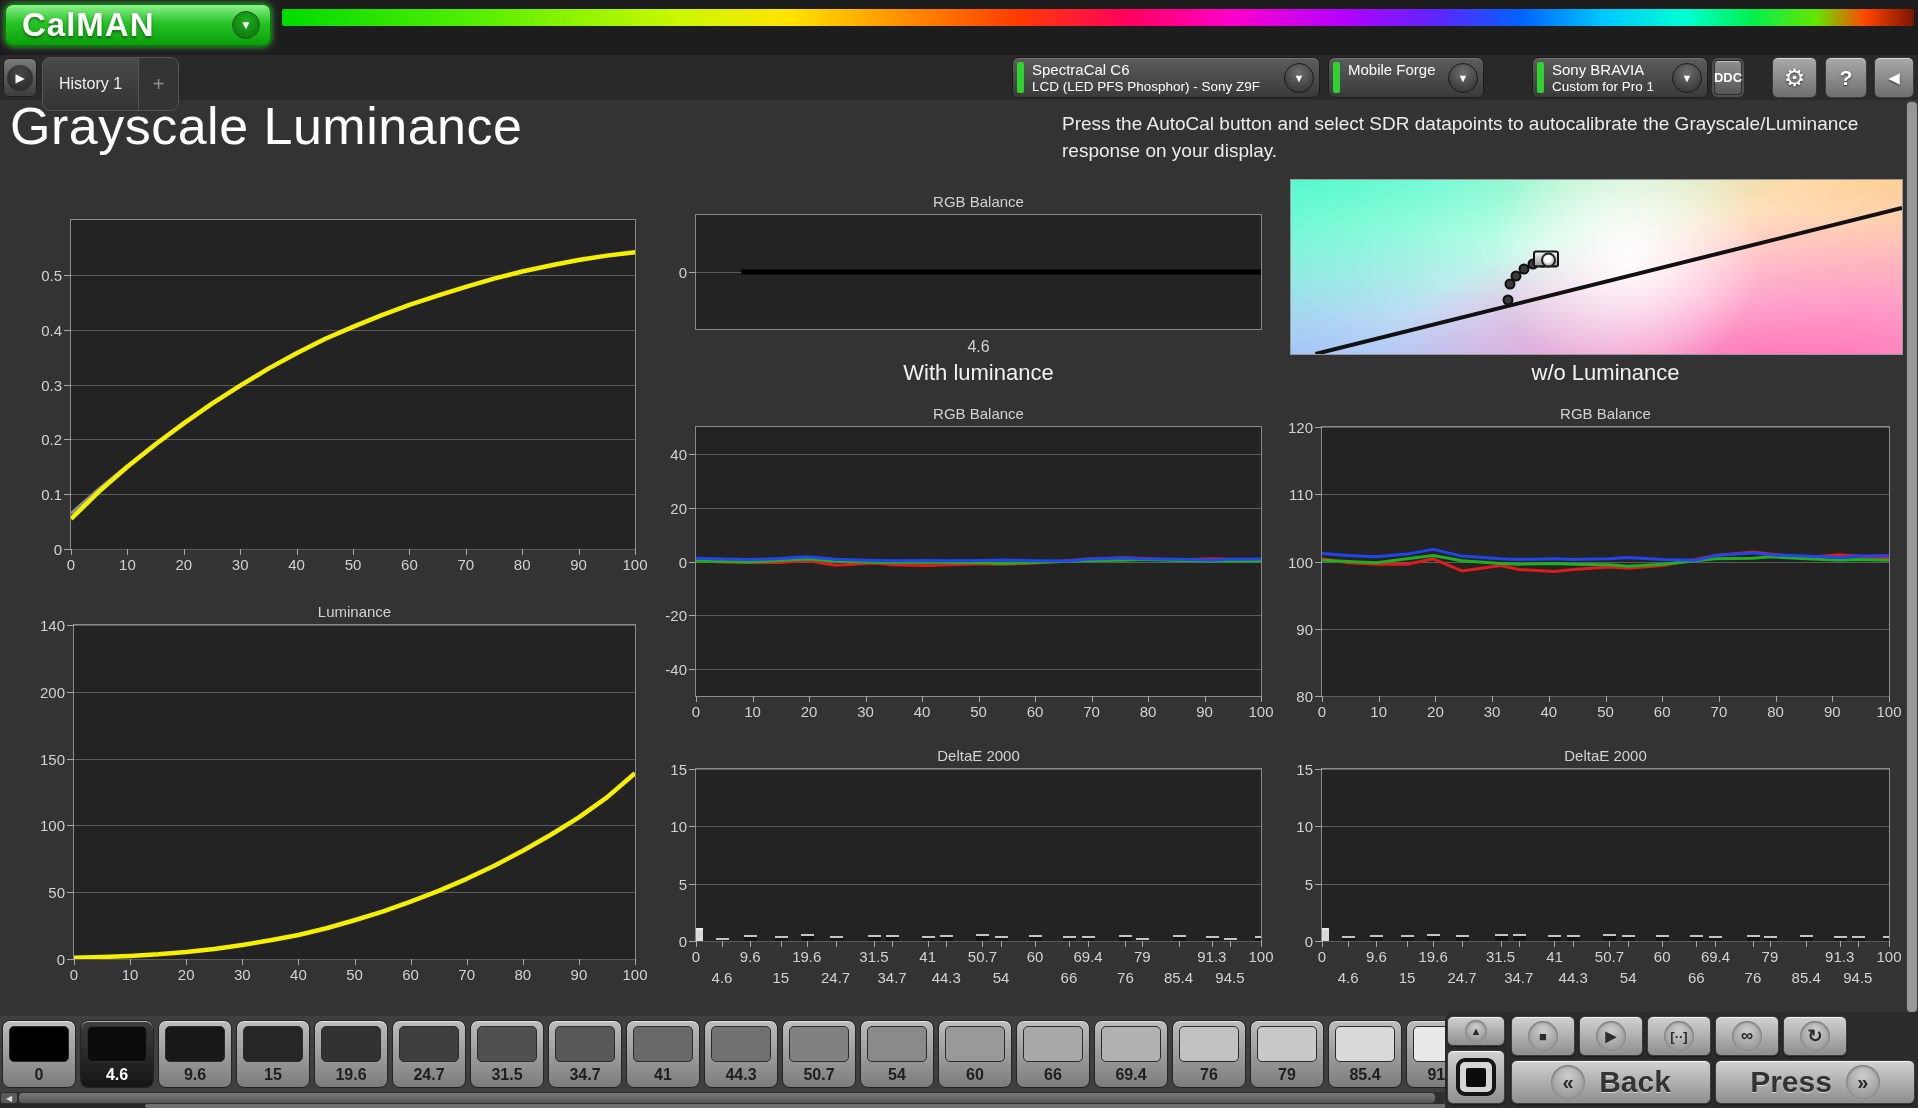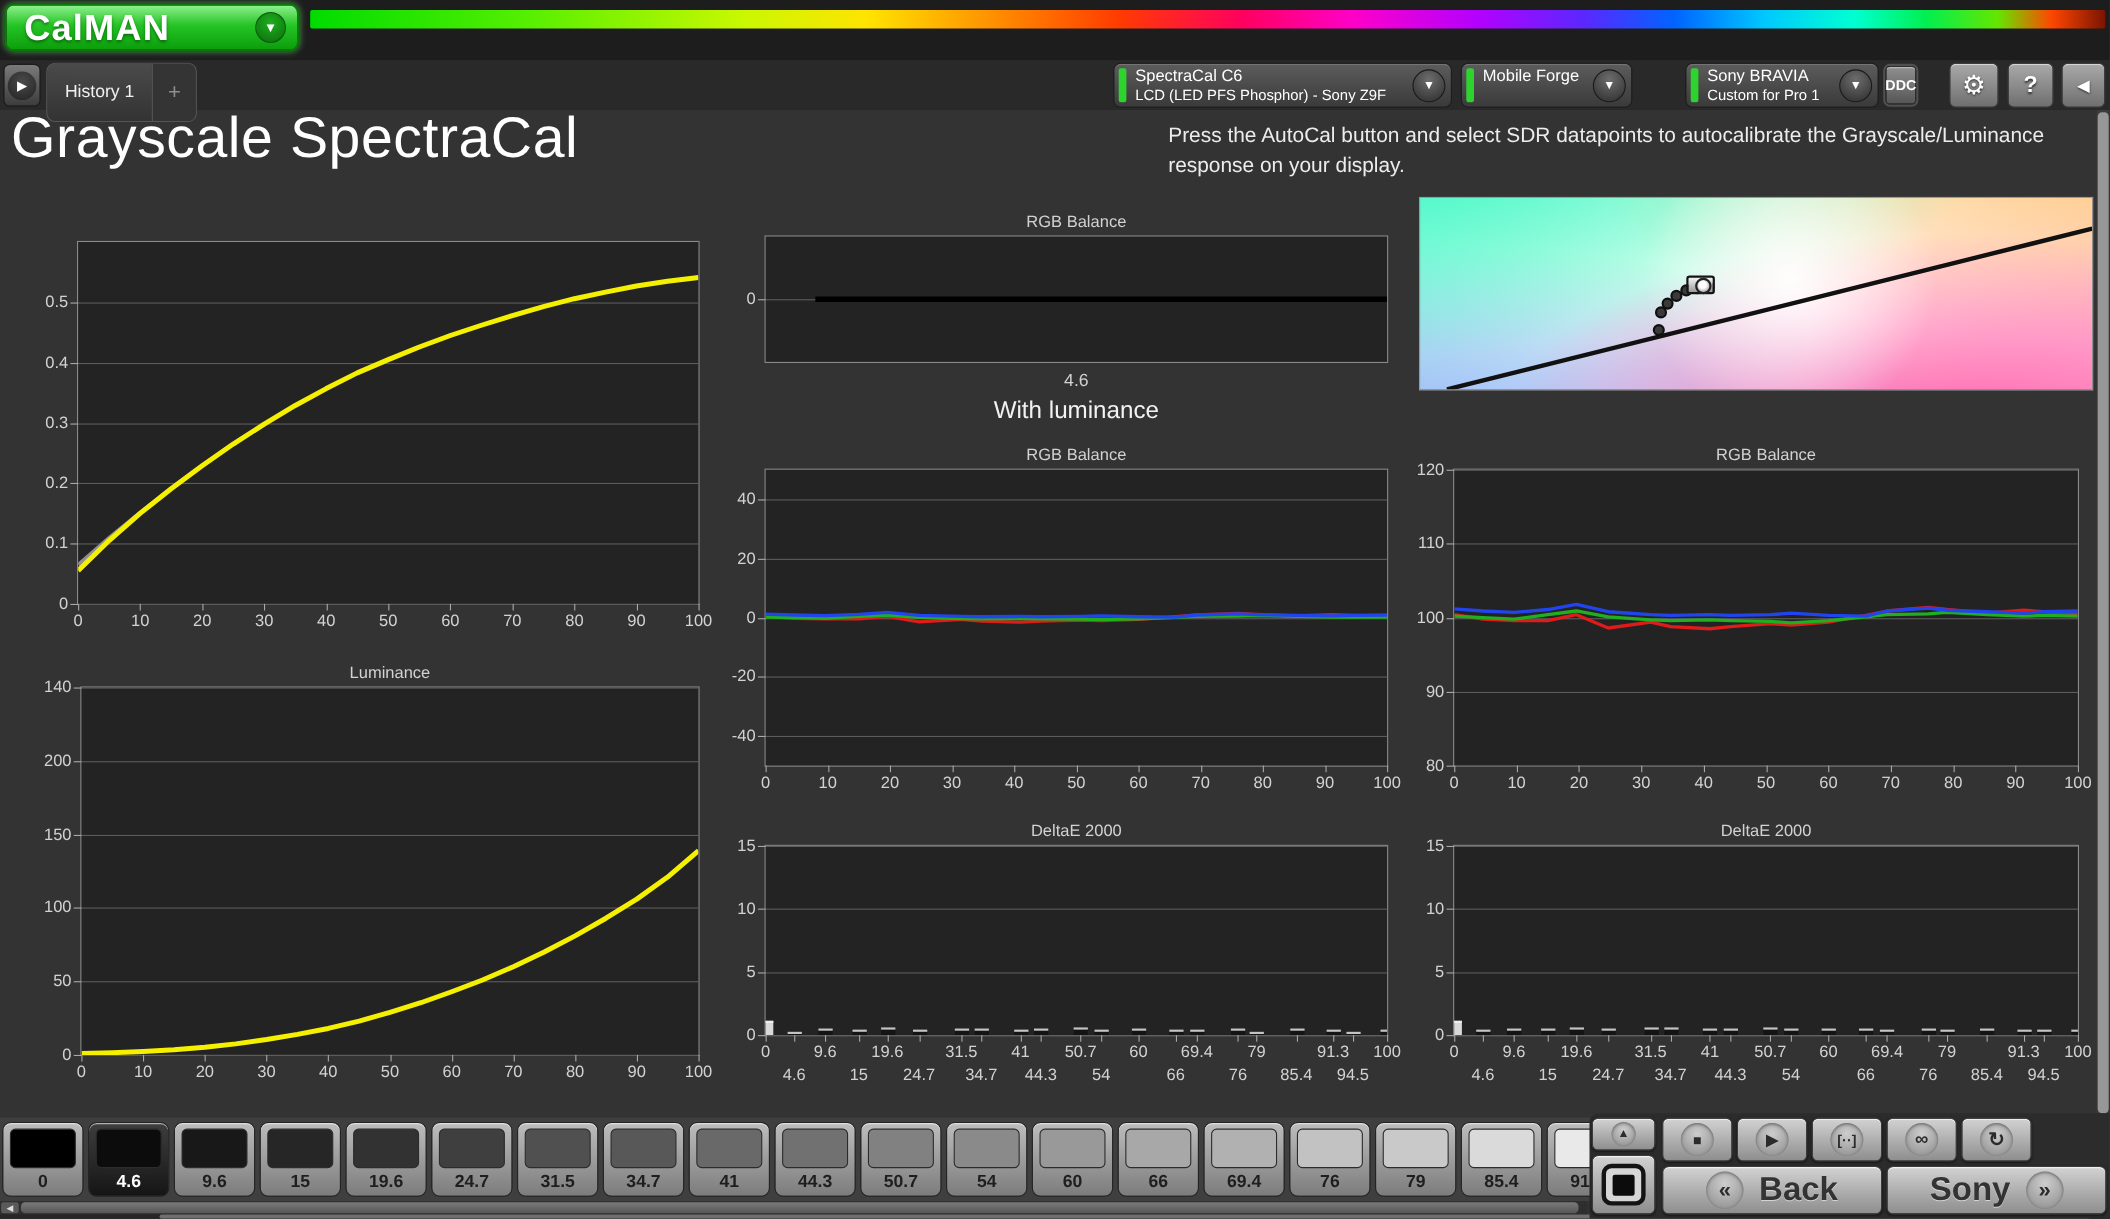--- a/index.html
+++ b/index.html
@@ -160,21 +160,21 @@
         <span>⚙</span>
       </div>
     <div class="toolbtn" style="left:1825px; width:42px; font-size:21px; font-weight:bold;">
         <span>?</span>
       </div>
     <div class="toolbtn" style="left:1874px; width:40px; font-size:15px;">
         <span>◀</span>
       </div>
   </div>
 
-  <div class="page-title">Grayscale SpectraCal</div>
+  <div class="page-title">Grayscale Luminance</div>
   <div class="instruction">Press the AutoCal button and select SDR datapoints to autocalibrate the Grayscale/Luminance response on your display.</div>
 
   <div class="chart" style="left:70px; top:219px; width:566px; height:331px;">
       <div class="gridline" style="top: 100%;"></div>
       <div class="ytick-mark" style="top: 100%;"></div>
       <div class="ytick-label" style="top: 100%;">0</div>
       <div class="gridline" style="top: 83.3333%;"></div>
       <div class="ytick-mark" style="top: 83.3333%;"></div>
       <div class="ytick-label" style="top: 83.3333%;">0.1</div>
       <div class="gridline" style="top: 66.6667%;"></div>
@@ -276,20 +276,21 @@
       <div class="ytick-mark" style="top: 50%;"></div>
       <div class="ytick-label" style="top: 50%;">0</div>
       <div class="plot-clip">
         <svg viewBox="0 0 1000 1000" preserveAspectRatio="none" class="series-svg">
           <polyline points="80.0,500.0 1000.0,500.0" fill="none" stroke="#000000" stroke-width="5" stroke-linejoin="round" vector-effect="non-scaling-stroke"></polyline>
         </svg>
       </div>
     </div>
 
   <div class="col-label" style="left:695px; top:360px; width:567px;">With luminance</div>
+  <div class="col-label" style="left:1321px; top:360px; width:569px;">w/o Luminance</div>
 
   <div class="chart" style="left:695px; top:426px; width:567px; height:271px;">
       <div class="chart-title">RGB Balance</div>
       <div class="gridline" style="top: 90%;"></div>
       <div class="ytick-mark" style="top: 90%;"></div>
       <div class="ytick-label" style="top: 90%;">-40</div>
       <div class="gridline" style="top: 70%;"></div>
       <div class="ytick-mark" style="top: 70%;"></div>
       <div class="ytick-label" style="top: 70%;">-20</div>
       <div class="gridline" style="top: 50%;"></div>
@@ -688,19 +689,19 @@
     </div>
     <div class="cbtn" style="left:338px; top:4px; width:64px; height:40px;">
       <span class="disc" style="width:30px; height:30px; font-size:18px;">↻</span>
     </div>
 
     <div class="cbtn" style="left:66px; top:48px; width:200px; height:44px; gap:14px;">
       <span class="disc" style="width:34px; height:34px; font-size:20px;">«</span>
       <span class="navtext">Back</span>
     </div>
     <div class="cbtn" style="left:270px; top:48px; width:200px; height:44px; gap:14px;">
-      <span class="navtext">Sony</span>
+      <span class="navtext">Press</span>
       <span class="disc" style="width:34px; height:34px; font-size:20px;">»</span>
     </div>
   </div>
   <div class="counter">123</div>
 
 </div>
 
 </body></html>

